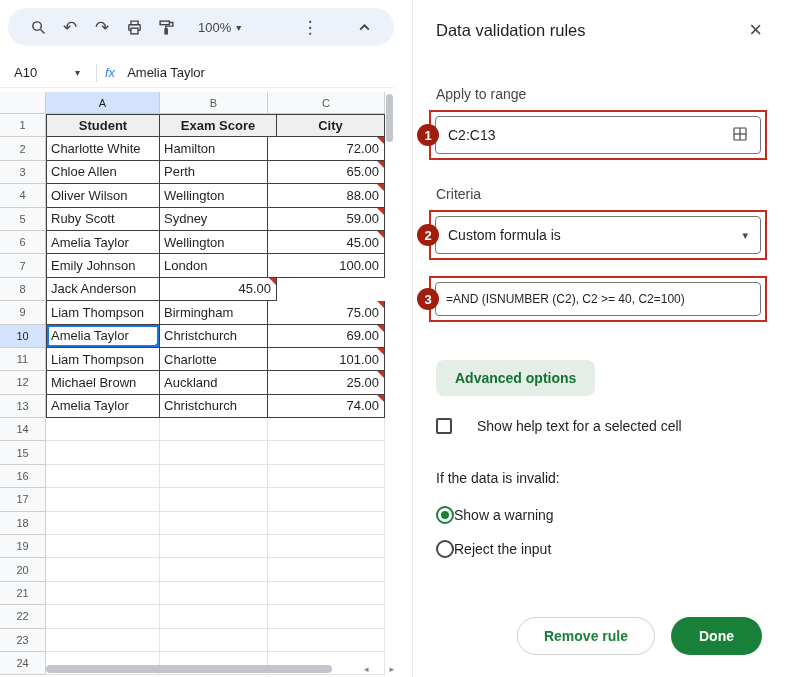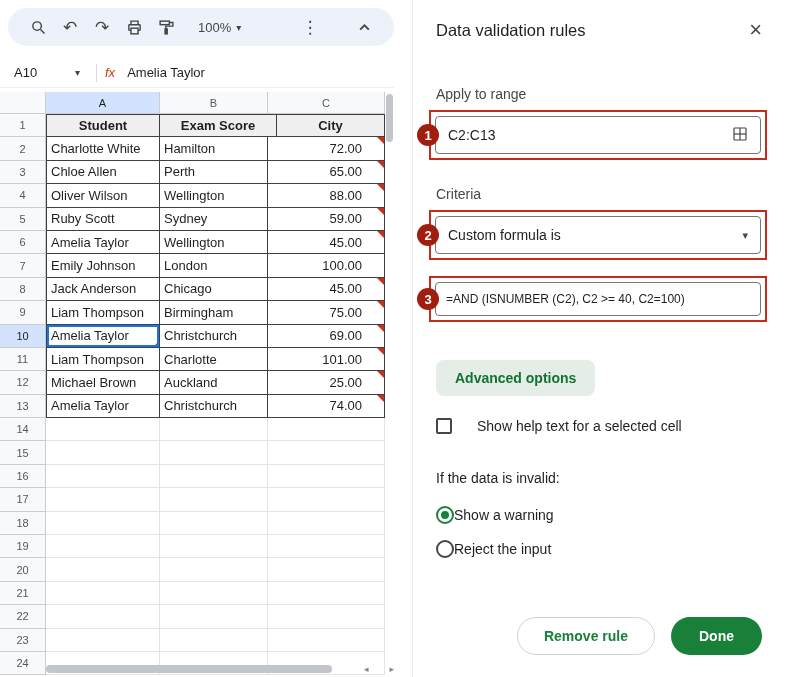--- a/index.html
+++ b/index.html
@@ -14,39 +14,39 @@
   .zoom{display:flex;align-items:center;gap:5px;font-size:13px;color:#444746;padding:0 6px;margin-left:8px;background:none;border:none;font-family:inherit;cursor:pointer}
   .zoom .caret{font-size:10px}
   .sp{flex:1}
   .gap18{width:18px}
 
   
   .fbar{position:absolute;left:0;top:58px;width:394px;height:30px;display:flex;align-items:center;border-bottom:1px solid #eceef1}
   .namebox{width:88px;display:flex;align-items:center;justify-content:space-between;padding:0 8px 0 14px;font-size:13px;color:#1f1f1f;background:none;border:none;font-family:inherit;cursor:pointer}
   .namebox .caret{font-size:10px;color:#444746}
   .fdiv{width:1px;height:18px;background:#dadce0;margin:0 8px}
-  .fx{font-style:italic;font-size:13px;color:#c2410c;margin-right:12px}
+  .fx{font-style:italic;font-size:13px;color:#3b82f6;margin-right:12px}
   .fval{font-size:13px;color:#1f1f1f}
 
   
   .sheet{position:absolute;left:0;top:92px;width:394px;height:585px;overflow:hidden;font-size:13px}
   .grow{display:flex;height:23.4px}
   .grow.head{height:22px}
   .cell{display:flex;align-items:center;padding:0 4px;border-right:1px solid #e2e3e3;border-bottom:1px solid #e2e3e3;white-space:nowrap;overflow:hidden;position:relative;background:#fff;cursor:cell}
   .c0{width:46px;flex:none}
   .c1{width:114px;flex:none}
   .c2{width:108px;flex:none}
   .c3{width:117px;flex:none}
   .chead,.rhead{background:#f8f9fa;color:#575757;font-size:11px;justify-content:center;border-right:1px solid #cdcdcd;border-bottom:1px solid #cdcdcd;padding:0;cursor:default}
   .chead.active,.rhead.active{background:#d3e3fd;color:#1f1f1f}
   .tb{border-right:1px solid #3f3f3f;border-bottom:1px solid #3f3f3f}
   .tbl{border-left:1px solid #3f3f3f}
   .tbt{border-top:1px solid #3f3f3f}
   .th{background:#efefef;font-weight:bold;justify-content:center}
-  .num{justify-content:flex-end;padding-right:22px}
+  .num{justify-content:flex-end;padding-right:5px}
   .flag::after{content:"";position:absolute;top:0;right:0;width:0;height:0;border-left:7px solid transparent;border-top:7px solid #c5321f}
   .sel{box-shadow:inset 0 0 0 2px #1a73e8;z-index:2}
   .handle{position:absolute;right:-3px;bottom:-3px;width:7px;height:7px;border-radius:50%;background:#1a73e8;z-index:4}
 
   
   .vthumb{position:absolute;left:386px;top:94px;width:7px;height:48px;background:#c2c5c9;border-radius:3.5px}
   .hscroll{position:absolute;left:2px;top:665px;width:360px;height:9px}
   .hthumb{position:absolute;left:44px;top:0;width:286px;height:8px;background:#c2c5c9;border-radius:4px}
   .harrows{position:absolute;left:364px;top:662px;width:30px;height:13px;display:flex;justify-content:space-between;align-items:center;color:#80868b;font-size:9px}
 
@@ -173,21 +173,20 @@
       </div>
       <div class="grow">
         <div class="cell rhead c0">7</div>
         <div class="cell c1 tb tbl">Emily Johnson</div>
         <div class="cell c2 tb">London</div>
         <div class="cell c3 tb num">100.00</div>
       </div>
       <div class="grow">
         <div class="cell rhead c0">8</div>
         <div class="cell c1 tb tbl">Jack Anderson</div>
-        <div class="cell c2 tb">Chicago</div>
         <div class="cell c3 tb num flag">45.00</div>
       </div>
       <div class="grow">
         <div class="cell rhead c0">9</div>
         <div class="cell c1 tb tbl">Liam Thompson</div>
         <div class="cell c2 tb">Birmingham</div>
         <div class="cell c3 tb num flag">75.00</div>
       </div>
       <div class="grow">
         <div class="cell rhead c0 active">10</div>

